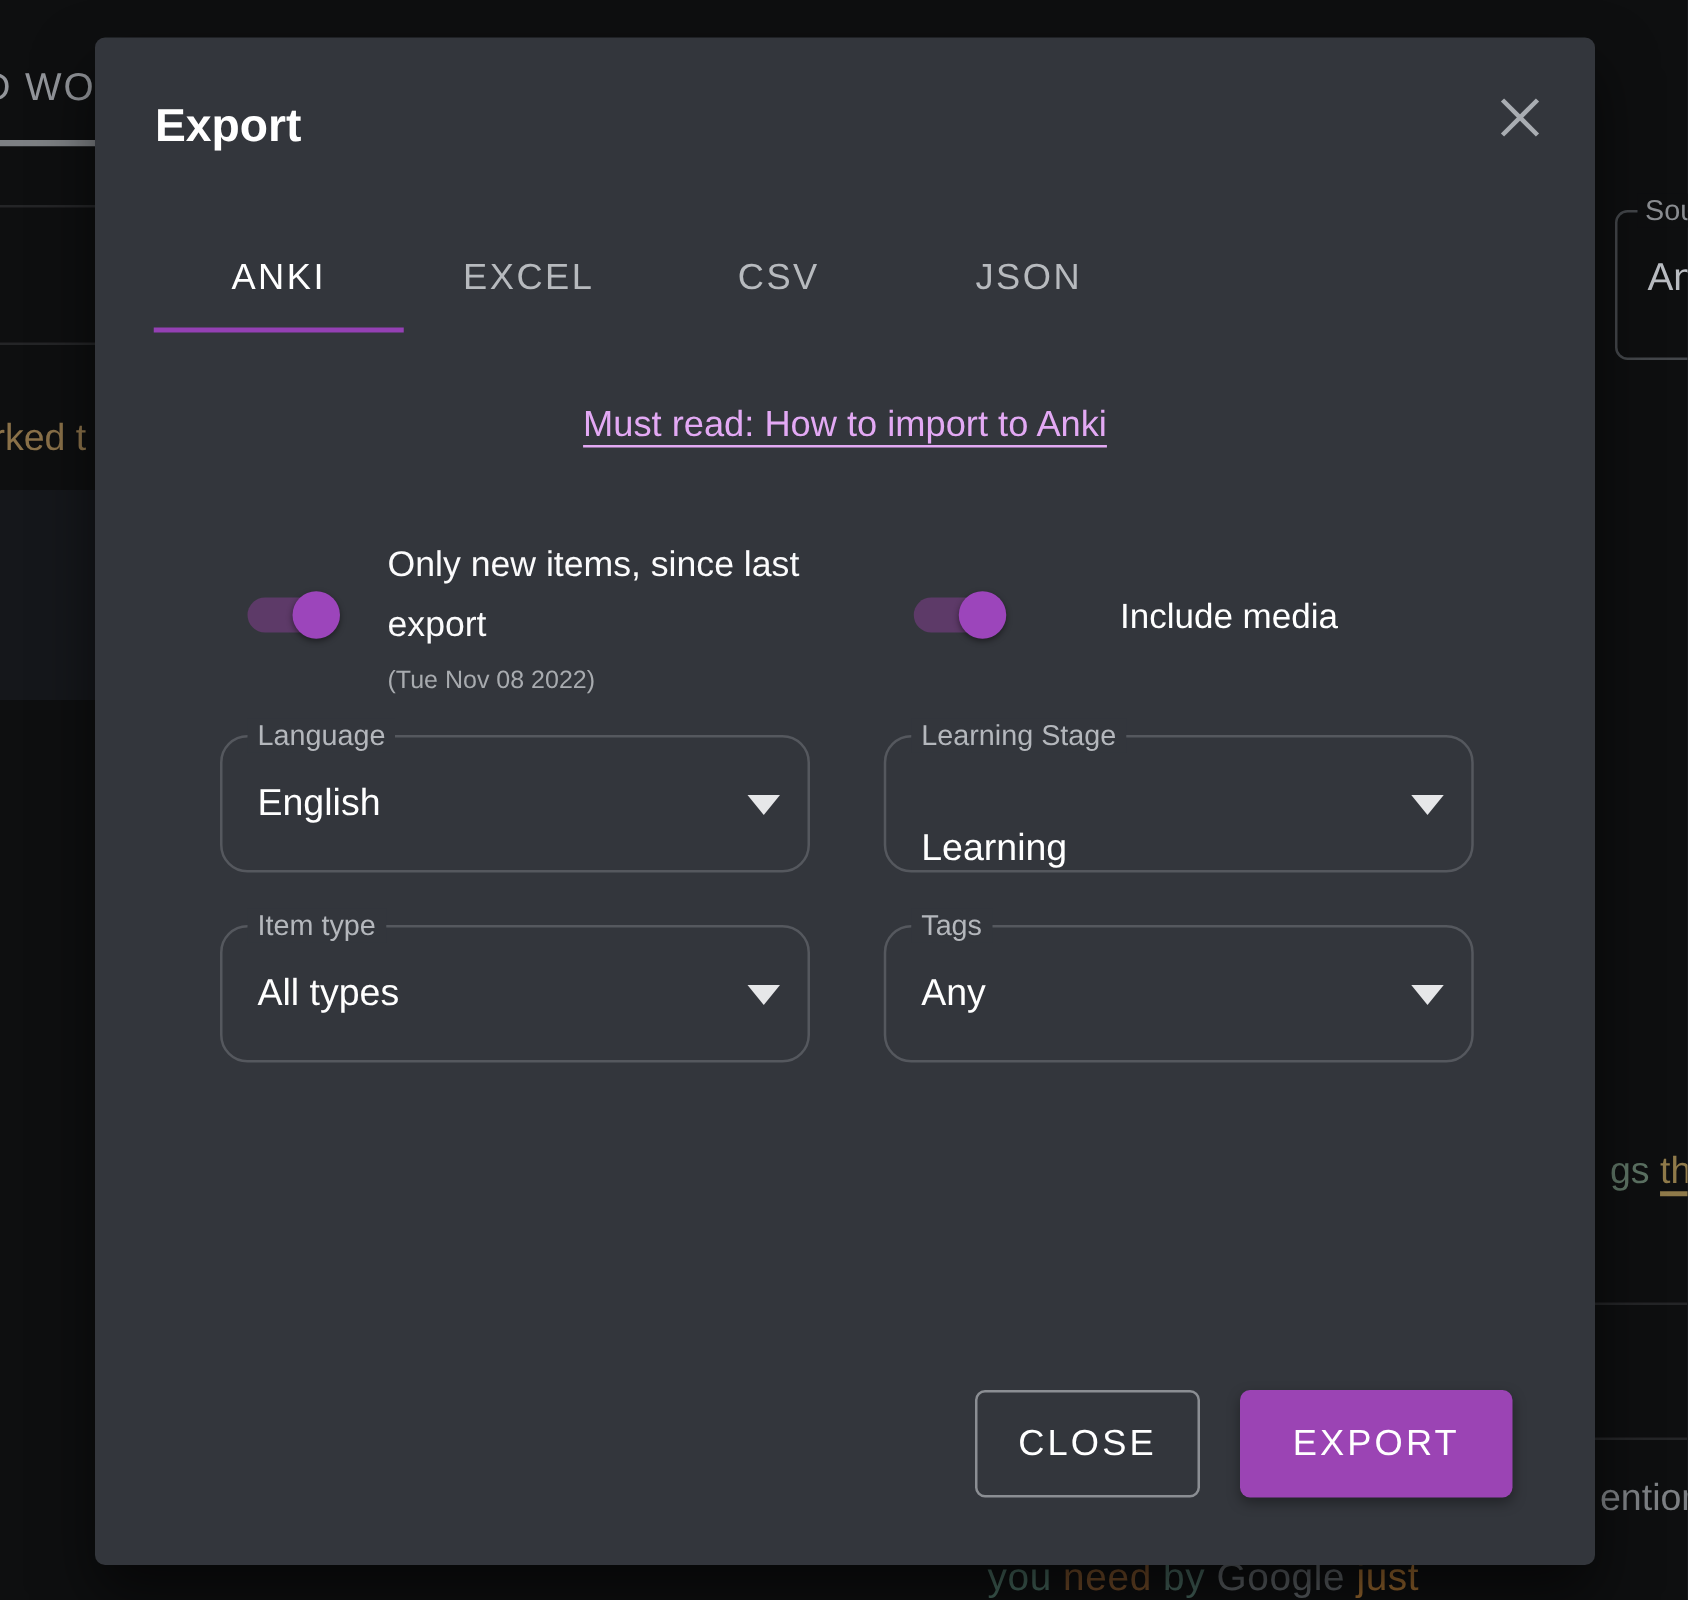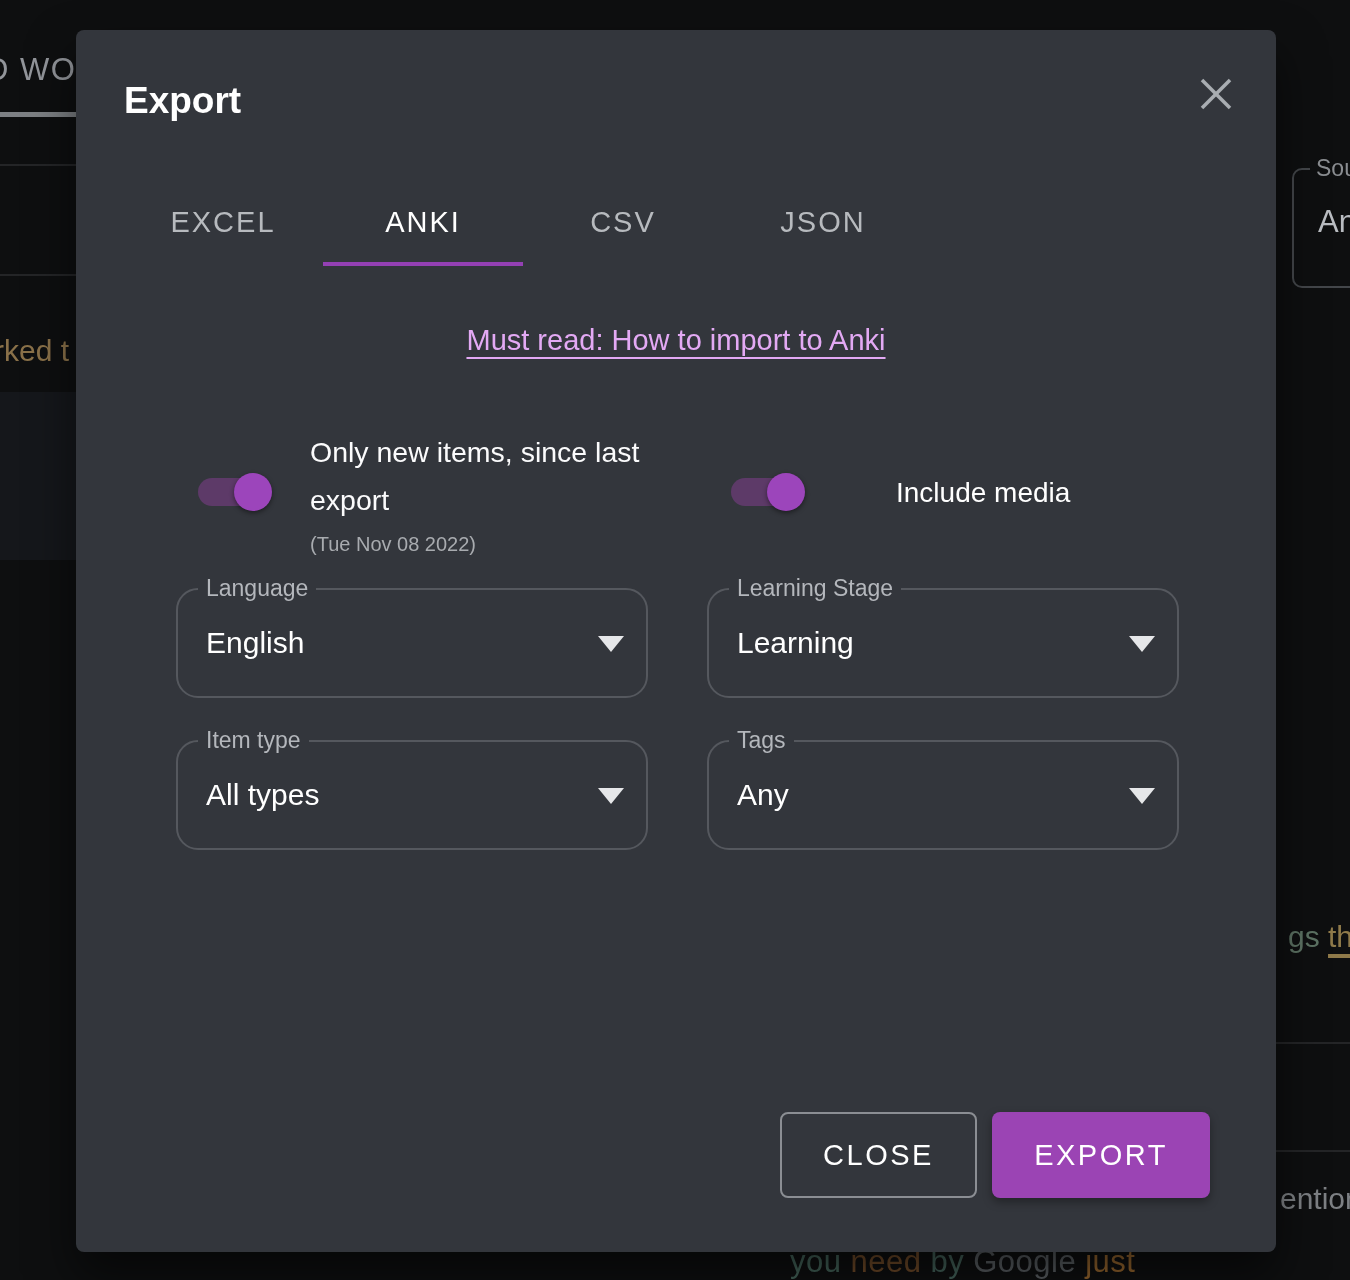--- a/index.html
+++ b/index.html
@@ -66,28 +66,28 @@
 
   .field{position:absolute;width:472px;height:110px;border:2px solid #55585e;border-radius:22px;
     display:flex;align-items:center;cursor:pointer;}
   .field-label{position:absolute;left:20px;top:-15px;padding:0 8px;background:var(--surface);
     font-size:23px;color:#b4b7bc;}
   .field-value{margin-left:28px;font-size:30px;color:#ffffff;}
   .dd-arrow{position:absolute;right:22px;top:50%;margin-top:-7px;width:0;height:0;
     border-left:13px solid transparent;border-right:13px solid transparent;
     border-top:16px solid #e6e7e9;}
   .f-language{left:100px;top:558px;}
-  .f-stage{left:631px;top:558px;}
+  .f-stage{left:631px;top:558px;align-items:flex-end;}
   .f-itemtype{left:100px;top:710px;}
   .f-tags{left:631px;top:710px;}
   .f-pref{left:100px;top:862px;}
 
   .btn{position:absolute;top:1082px;height:86px;display:flex;align-items:center;justify-content:center;
     font-size:29px;font-weight:500;letter-spacing:2.5px;color:#ffffff;border-radius:8px;cursor:pointer;}
-  .btn-close{left:704px;width:197px;border:2px solid #8b8e93;background:transparent;}
+  .btn-close{left:704px;width:180px;border:2px solid #8b8e93;background:transparent;}
   .btn-export{left:916px;width:218px;background:#9b44b4;box-shadow:0 4px 10px rgba(0,0,0,0.35);}
 </style>
 </head>
 <body>
 
 <div class="page">
 
   <div class="bg-frag bg-tab-frag">D WOR</div>
   <div class="bg-frag bg-tab-indicator"></div>
   <div class="bg-frag bg-divider bg-div-l1"></div>
@@ -115,26 +115,26 @@
     <div class="modal-title">Export</div>
 
     <div class="close-btn">
       <svg width="38" height="38" viewBox="0 0 38 38">
         <line x1="5" y1="5" x2="33" y2="33" stroke="#a9adb2" stroke-width="3.6"></line>
         <line x1="33" y1="5" x2="5" y2="33" stroke="#a9adb2" stroke-width="3.6"></line>
       </svg>
     </div>
 
     <div class="tabs">
-      <div class="tab">
-        <span>EXCEL</span>
-      </div>
       <div class="tab active">
         <span>ANKI</span>
         <span class="tab-indicator"></span>
+      </div>
+      <div class="tab">
+        <span>EXCEL</span>
       </div>
       <div class="tab">
         <span>CSV</span>
       </div>
       <div class="tab">
         <span>JSON</span>
       </div>
     </div>
 
     <div class="anki-link-row">

